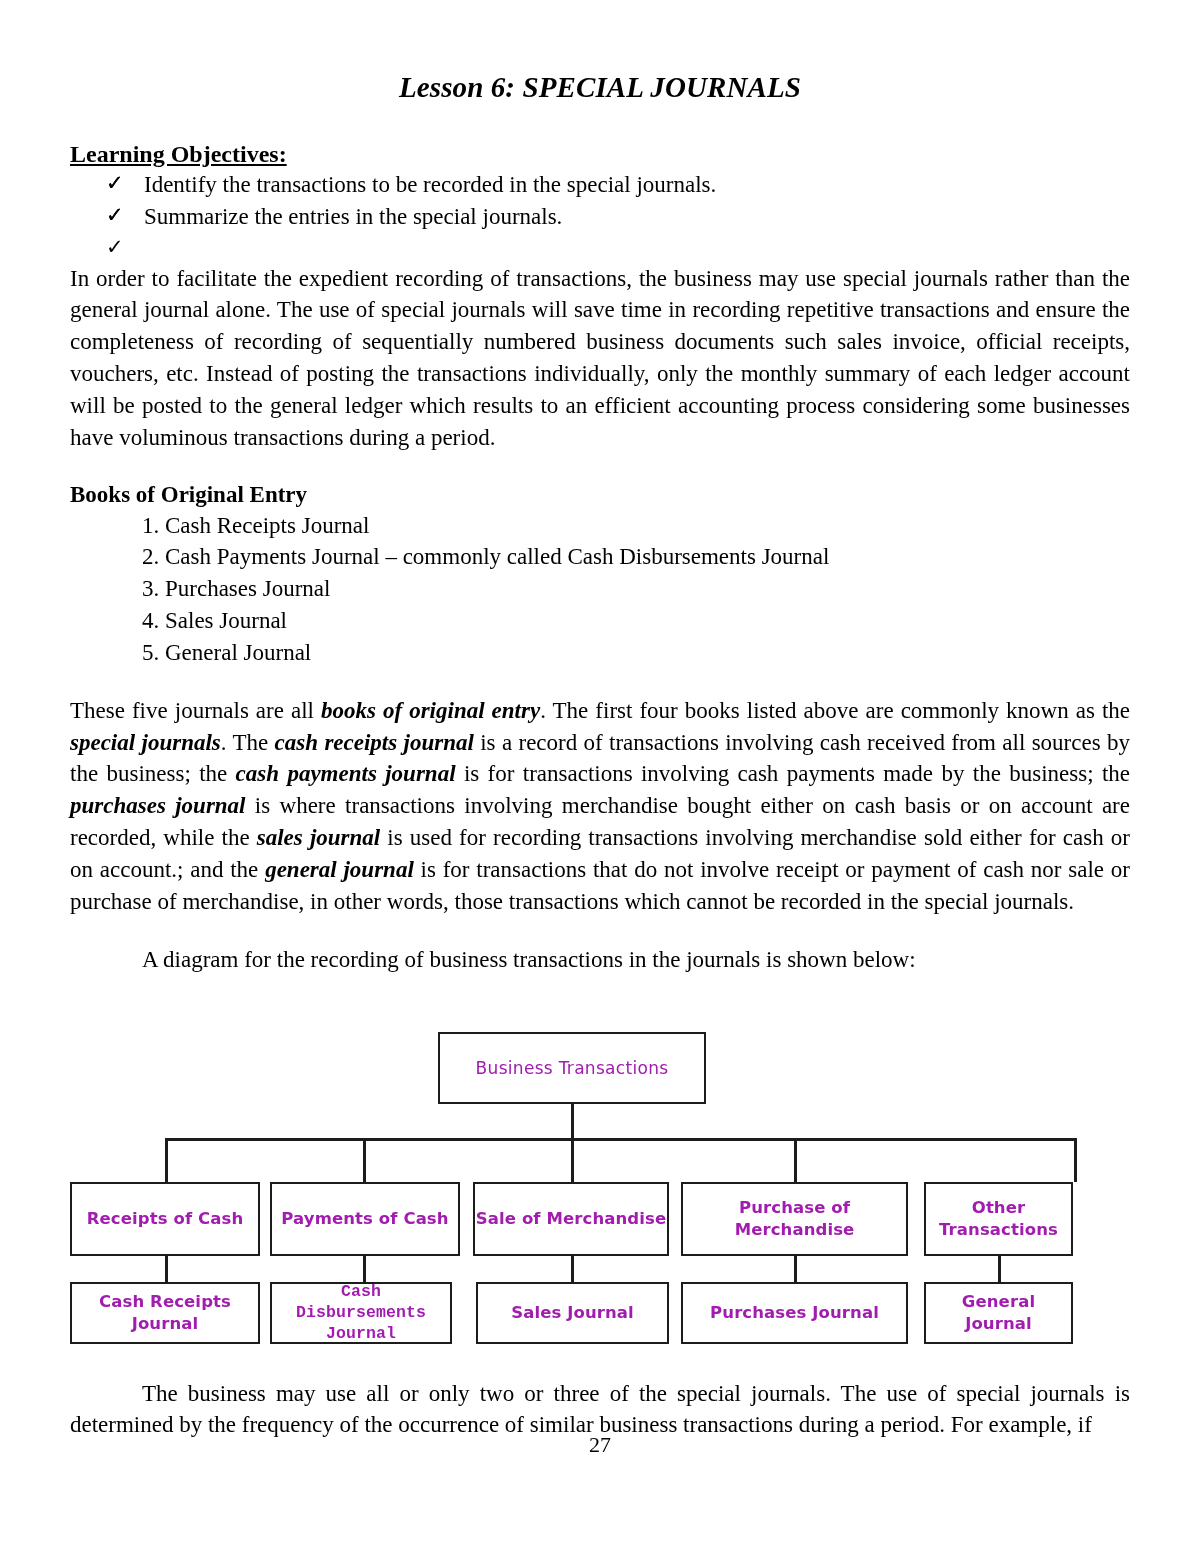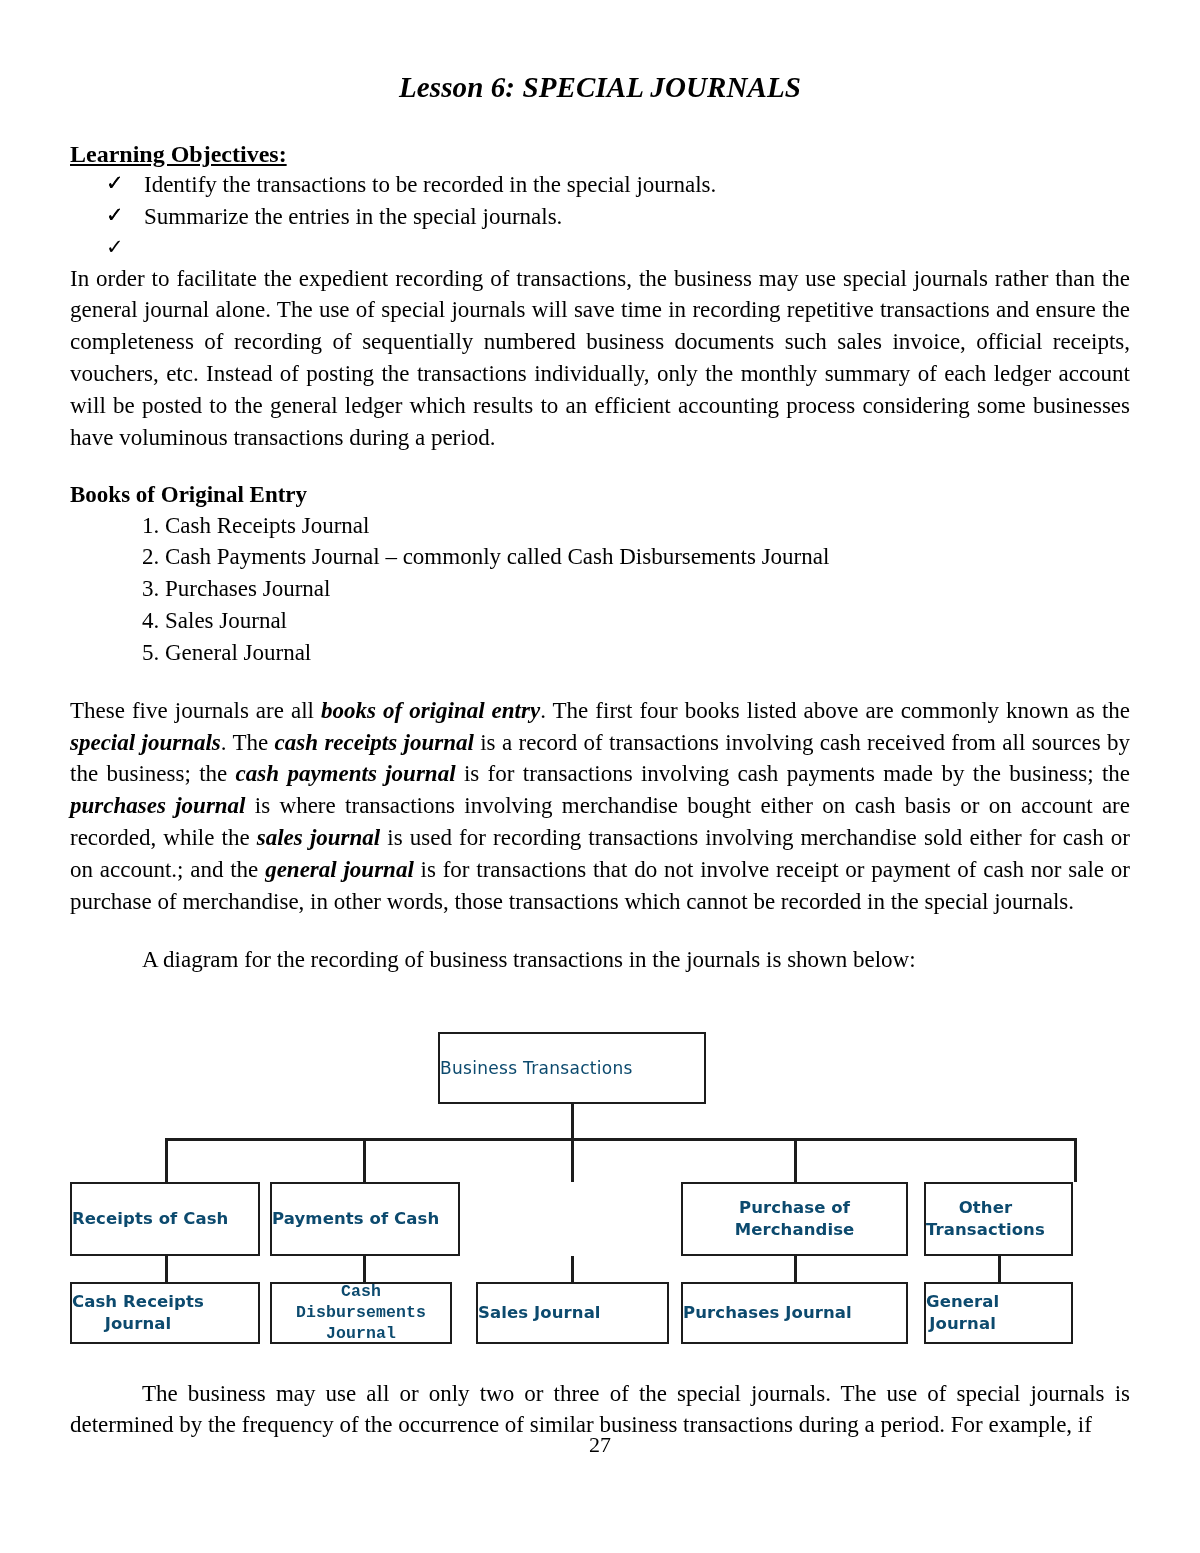--- a/index.html
+++ b/index.html
@@ -117,24 +117,24 @@
     height: 290px;
     margin: 0;
   }
   .dbox {
     position: absolute;
     border: 2px solid #1c1c1c;
     background: #ffffff;
     box-sizing: border-box;
     display: flex;
     align-items: center;
-    justify-content: flex-start;
+    justify-content: center;
     text-align: center;
     font-family: "DejaVu Sans", "Liberation Sans", sans-serif;
-    color: #0c4a6e;
+    color: #a21caf;
   }
   .dbox-top {
     font-family: "DejaVu Sans", "Liberation Sans", sans-serif;
     font-weight: normal;
     font-size: 17px;
     letter-spacing: 0.3px;
   }
   .dbox-mid, .dbox-bot {
     font-weight: bold;
     font-size: 16.5px;
@@ -233,20 +233,23 @@
       <div class="vline" style="left:501px; top:106px; height:44px;"></div>
       <div class="vline" style="left:724px; top:106px; height:44px;"></div>
       <div class="vline" style="left:1004px;top:106px; height:44px;"></div>
 
       <div class="dbox dbox-mid" style="left:0px; top:150px; width:190px; height:74px;">
         <span>Receipts of Cash</span>
       </div>
       <div class="dbox dbox-mid" style="left:200px; top:150px; width:190px; height:74px;">
         <span>Payments of Cash</span>
       </div>
+      <div class="dbox dbox-mid" style="left:403px; top:150px; width:196px; height:74px;">
+        <span>Sale of Merchandise</span>
+      </div>
       <div class="dbox dbox-mid" style="left:611px; top:150px; width:227px; height:74px;">
         <span>Purchase of Merchandise</span>
       </div>
       <div class="dbox dbox-mid" style="left:854px; top:150px; width:149px; height:74px; white-space:pre-line;">
         <span>Other
 Transactions</span>
       </div>
 
       <div class="vline" style="left:95px;  top:224px; height:26px;"></div>
       <div class="vline" style="left:293px; top:224px; height:26px;"></div>

